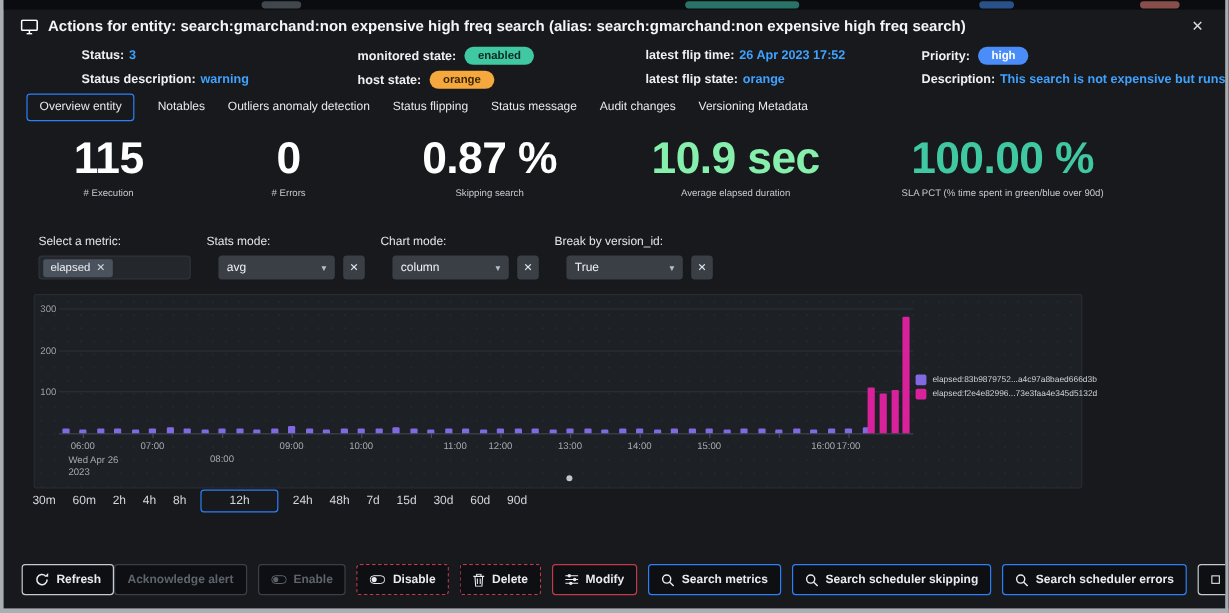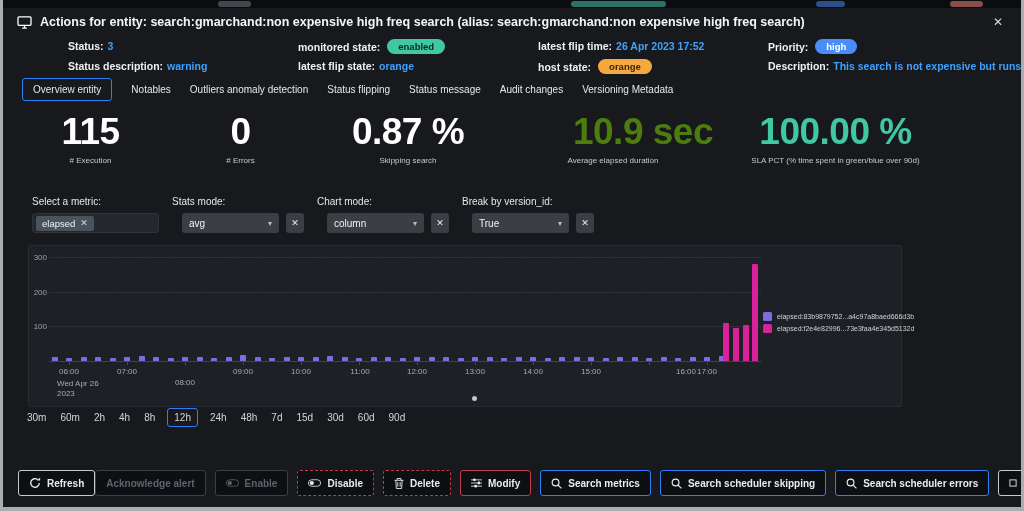--- a/index.html
+++ b/index.html
@@ -59,21 +59,21 @@
   .xtick{position:absolute;top:121px;width:36px;margin-left:-18px;text-align:center;font-size:8px;color:#a6abb1;}
   .xdate{position:absolute;top:133px;font-size:8px;line-height:10px;color:#a6abb1;}
   .bar{position:absolute;border-radius:1px 1px 0 0;}
   .legend{position:absolute;left:734px;top:66px;display:flex;flex-direction:column;gap:3px;}
   .legend-row{display:flex;align-items:center;gap:5px;}
   .swatch{width:9px;height:9px;border-radius:1.5px;flex:none;}
   .legend-text{font-size:7px;color:#ced2d7;white-space:nowrap;}
   .dot{position:absolute;left:443px;top:150px;width:5px;height:5px;border-radius:50%;background:#c2c6cb;}
   
   .ranges{position:absolute;top:412px;left:24px;display:flex;align-items:center;gap:14px;font-size:10px;color:#d2d6da;}
-  .range.selected{border:1px solid #2d7ff9;border-radius:3px;padding:3px 6px;margin:-4px -2px;}
+  .range.selected{border:1px solid #2d7ff9;border-radius:3px;padding:3px 23px;margin:-4px -2px;}
   
   .footer{position:absolute;top:470px;left:0;right:0;display:flex;justify-content:space-between;padding:0 24px 0 15px;align-items:center;}
   .fgroup{display:flex;gap:9px;}
   .btn{height:22px;padding:12px 10px;border-radius:3px;background:#0d0f13;color:#e9ebee;font-size:10px;font-weight:600;
     display:inline-flex;align-items:center;gap:6px;border:1px solid transparent;font-family:inherit;white-space:nowrap;}
   .btn.neutral{border-color:#c6cbd1;}
   .btn.disabled{border-color:#3b4047;color:#5e646c;}
   .btn.danger{border:1px solid #c23a4a;}
   .btn.danger-dashed{border:1px dashed #c23a4a;}
   .btn.primary{border-color:#2d7ff9;}
@@ -112,24 +112,24 @@
     <div class="cell">
       <span class="lbl">latest flip time:</span><span class="val">26 Apr 2023 17:52</span>
     </div>
     <div class="cell">
       <span class="lbl">Priority:</span><span class="badge blue">high</span>
     </div>
     <div class="cell">
       <span class="lbl">Status description:</span><span class="val">warning</span>
     </div>
     <div class="cell">
+      <span class="lbl">host state:</span><span class="badge orange">orange</span>
+    </div>
+    <div class="cell">
       <span class="lbl">latest flip state:</span><span class="val">orange</span>
-    </div>
-    <div class="cell">
-      <span class="lbl">host state:</span><span class="badge orange">orange</span>
     </div>
     <div class="cell">
       <span class="lbl">Description:</span><span class="val">This search is not expensive but runs often</span>
     </div>
   </div>
 
   <div class="tabs" id="tabs">
       <div class="tab selected">Overview entity</div>
       <div class="tab">Notables</div>
       <div class="tab">Outliers anomaly detection</div>
@@ -146,21 +146,21 @@
       </div>
       <div class="kpi">
         <div class="kpi-value" style="color: rgb(255, 255, 255);">0</div>
         <div class="kpi-label"># Errors</div>
       </div>
       <div class="kpi">
         <div class="kpi-value" style="color: rgb(255, 255, 255);">0.87 %</div>
         <div class="kpi-label">Skipping search</div>
       </div>
       <div class="kpi">
-        <div class="kpi-value" style="color: #4d7c0f; text-align: right;">10.9 sec</div>
+        <div class="kpi-value" style="color: #86efac;">10.9 sec</div>
         <div class="kpi-label">Average elapsed duration</div>
       </div>
       <div class="kpi">
         <div class="kpi-value" style="color: rgb(64, 200, 162);">100.00 %</div>
         <div class="kpi-label">SLA PCT (% time spent in green/blue over 90d)</div>
       </div>
     </div>
 
   <div class="controls">
     <div class="group">
@@ -217,21 +217,21 @@
         <div class="xtick" style="left: 40px;">06:00</div>
         <div class="tickmark" style="left: 98px;"></div>
         <div class="xtick" style="left: 98px;">07:00</div>
         <div class="tickmark" style="left: 156px;"></div>
         <div class="xtick" style="left: 156px; margin-top: 11px;">08:00</div>
         <div class="tickmark" style="left: 214px;"></div>
         <div class="xtick" style="left: 214px;">09:00</div>
         <div class="tickmark" style="left: 272px;"></div>
         <div class="xtick" style="left: 272px;">10:00</div>
         <div class="tickmark" style="left: 330px;"></div>
-        <div class="xtick" style="left: 331px;">11:00</div>
+        <div class="xtick" style="left: 342px; text-align: right;">11:00</div>
         <div class="tickmark" style="left: 388px;"></div>
         <div class="xtick" style="left: 388px;">12:00</div>
         <div class="tickmark" style="left: 446px;"></div>
         <div class="xtick" style="left: 446px;">13:00</div>
         <div class="tickmark" style="left: 504px;"></div>
         <div class="xtick" style="left: 504px;">14:00</div>
         <div class="tickmark" style="left: 562px;"></div>
         <div class="xtick" style="left: 562px;">15:00</div>
         <div class="tickmark" style="left: 620px;"></div>
         <div class="xtick" style="left: 620px; margin-left: 19px;">16:00</div>

